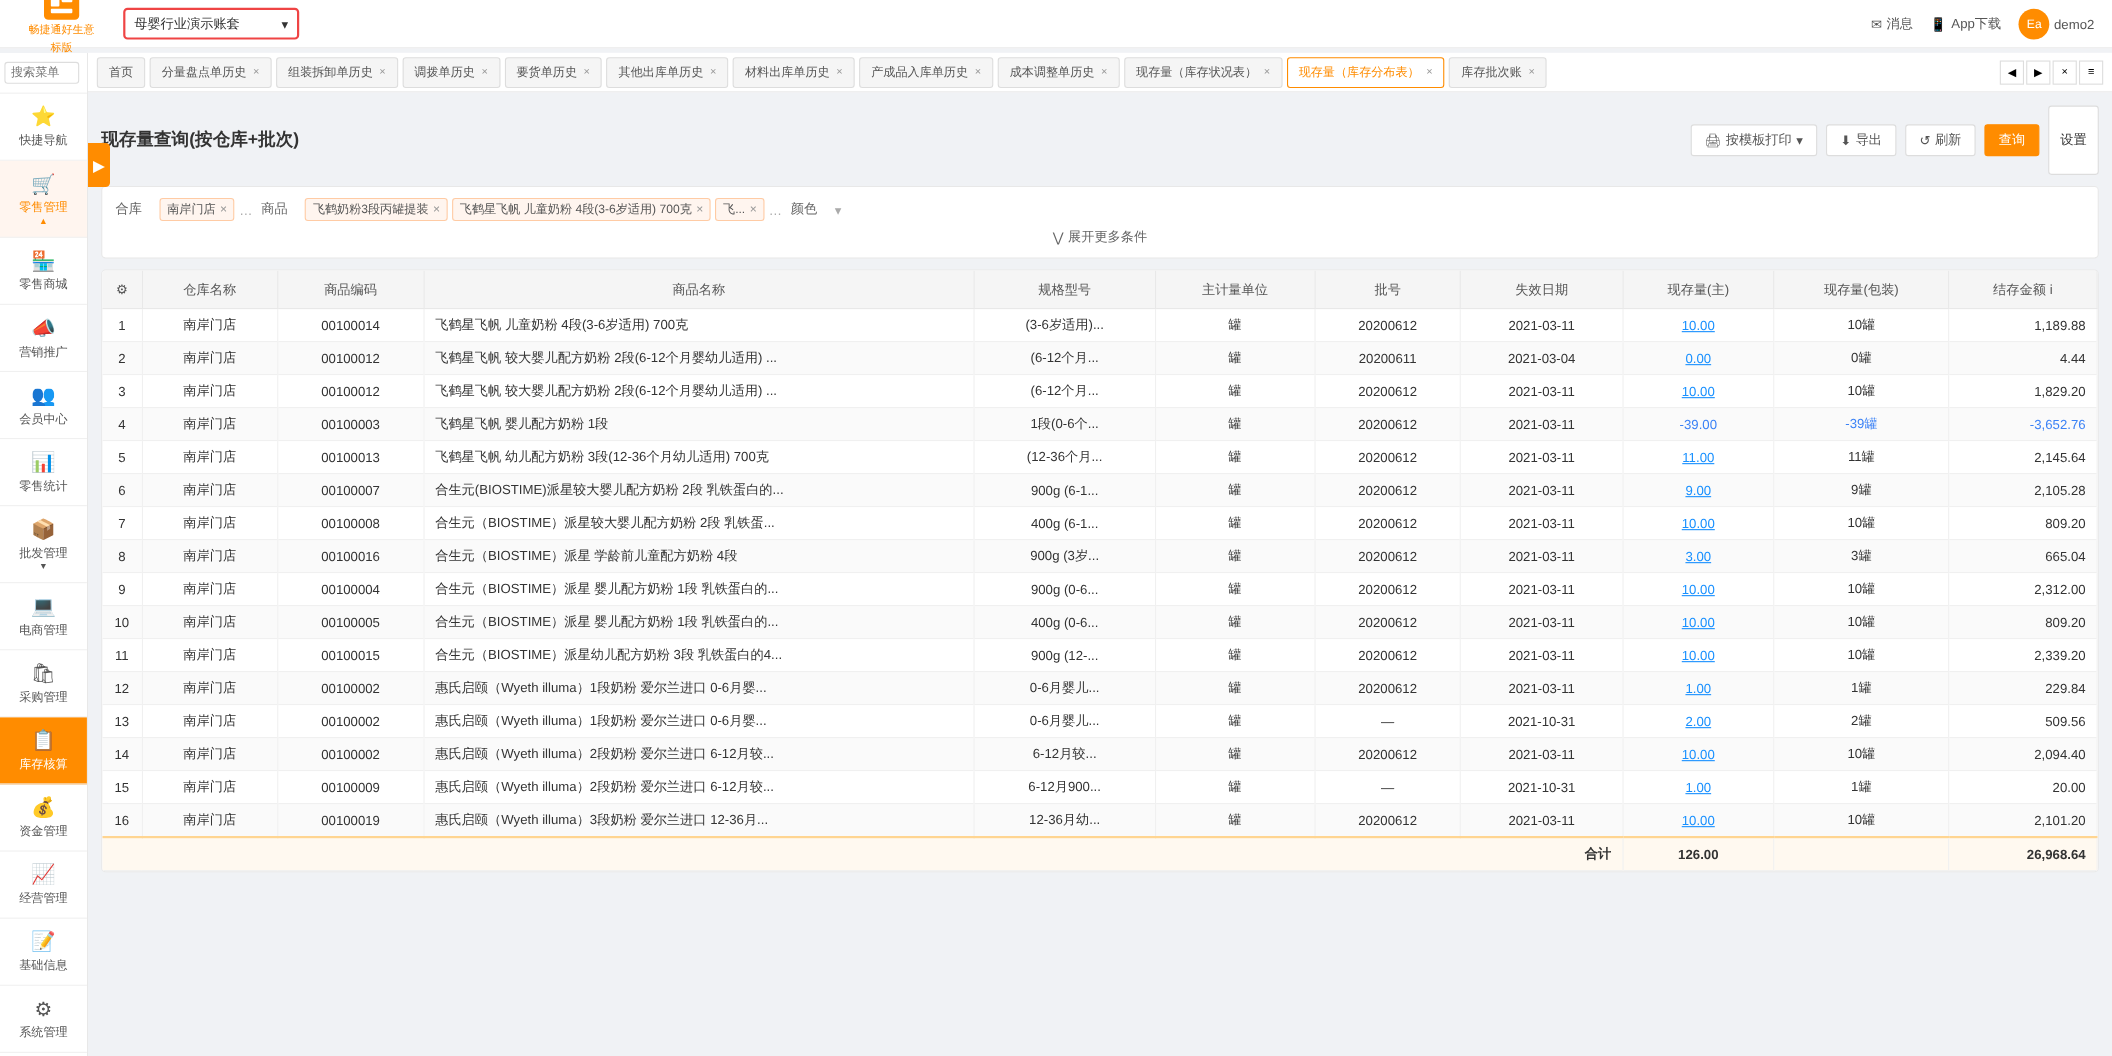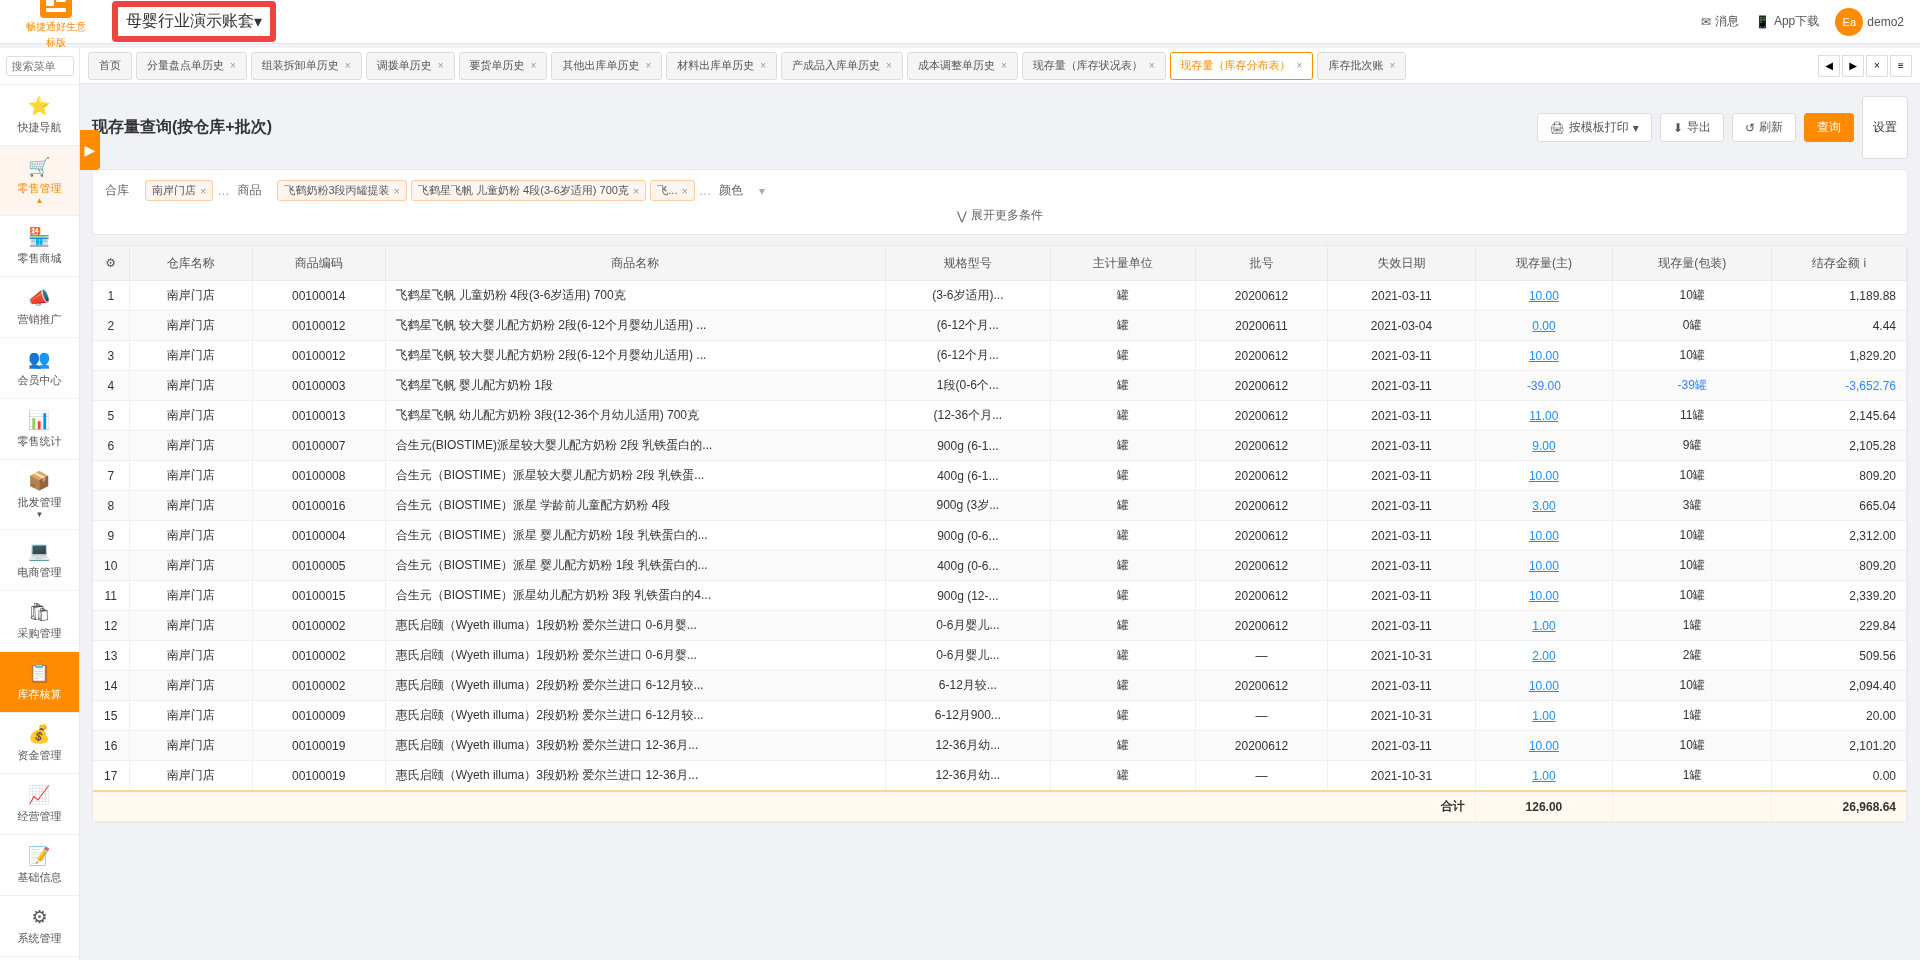--- a/index.html
+++ b/index.html
@@ -32,24 +32,24 @@
       background: #ff8c00;
       border-radius: 4px;
       display: flex;
       align-items: center;
       justify-content: center;
     }
     .logo-text { font-size: 10px; color: #ff8c00; margin-top: 2px; }
     .top-select {
       display: flex;
       align-items: center;
-      border: 6px solid #ef4444;
+      border: 2px solid #ef4444;
       border-radius: 4px;
       padding: 4px 8px;
-      font-size: 16px;
+      font-size: 12px;
       cursor: pointer;
       min-width: 160px;
     }
     .top-select-text { flex: 1; }
     .top-right {
       margin-left: auto;
       display: flex;
       align-items: center;
       gap: 16px;
     }
@@ -151,25 +151,24 @@
       font-size: 11px;
       color: #555;
       border-bottom: 1px solid #f0f0f0;
     }
     .sidebar-item.active {
       background: #ff8c00;
       color: #fff;
     }
     .sidebar-item .icon { font-size: 18px; margin-bottom: 3px; }
     .sidebar-search {
-      padding: 8px 19px;
+      padding: 8px 4px;
       border-bottom: 1px solid #f0f0f0;
       display: flex;
       flex-direction: column;
-      align-items: center;
     }
     .sidebar-search input {
       width: 68px;
       border: 1px solid #ddd;
       border-radius: 3px;
       padding: 3px 5px;
       font-size: 11px;
     }
 
     
@@ -787,33 +786,20 @@
     <td>00100019</td>
     <td class="td-left" style="max-width:280px;overflow:hidden;text-overflow:ellipsis;">惠氏启颐（Wyeth illuma）3段奶粉 爱尔兰进口 12-36月...</td>
     <td>12-36月幼...</td>
     <td>罐</td>
     <td>20200612</td>
     <td>2021-03-11</td>
     <td class="text-link">10.00</td>
     <td class="">10罐</td>
     <td class="td-num ">2,101.20</td>
   </tr>
-          <tr>
-    <td>17</td>
-    <td>南岸门店</td>
-    <td>00100019</td>
-    <td class="td-left" style="max-width:280px;overflow:hidden;text-overflow:ellipsis;">惠氏启颐（Wyeth illuma）3段奶粉 爱尔兰进口 12-36月...</td>
-    <td>12-36月幼...</td>
-    <td>罐</td>
-    <td>—</td>
-    <td>2021-10-31</td>
-    <td class="text-link">1.00</td>
-    <td class="">1罐</td>
-    <td class="td-num ">0.00</td>
-  </tr>
           <tr class="summary-row">
   <td colspan="8" style="text-align:right;padding-left:12px;">合计</td>
   <td>126.00</td>
   <td></td>
   <td class="td-num">26,968.64</td>
 </tr>
         </tbody>
     </table>
   </div>
 </div>

